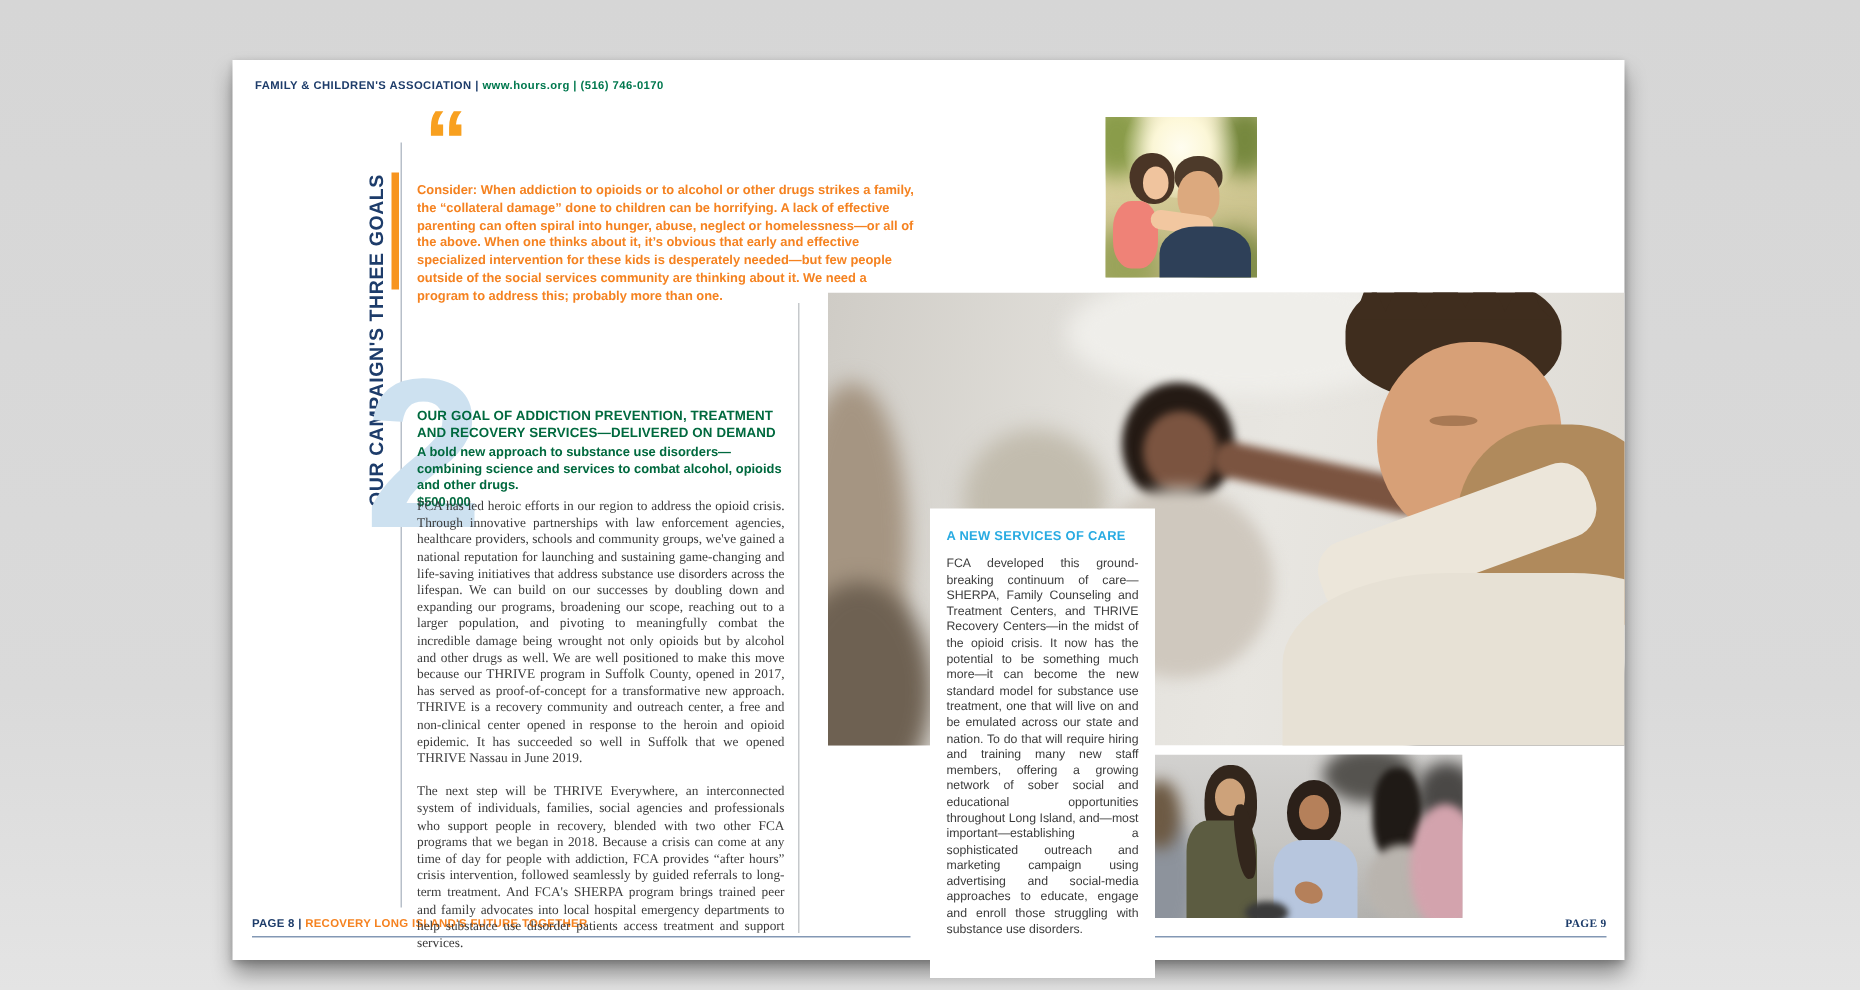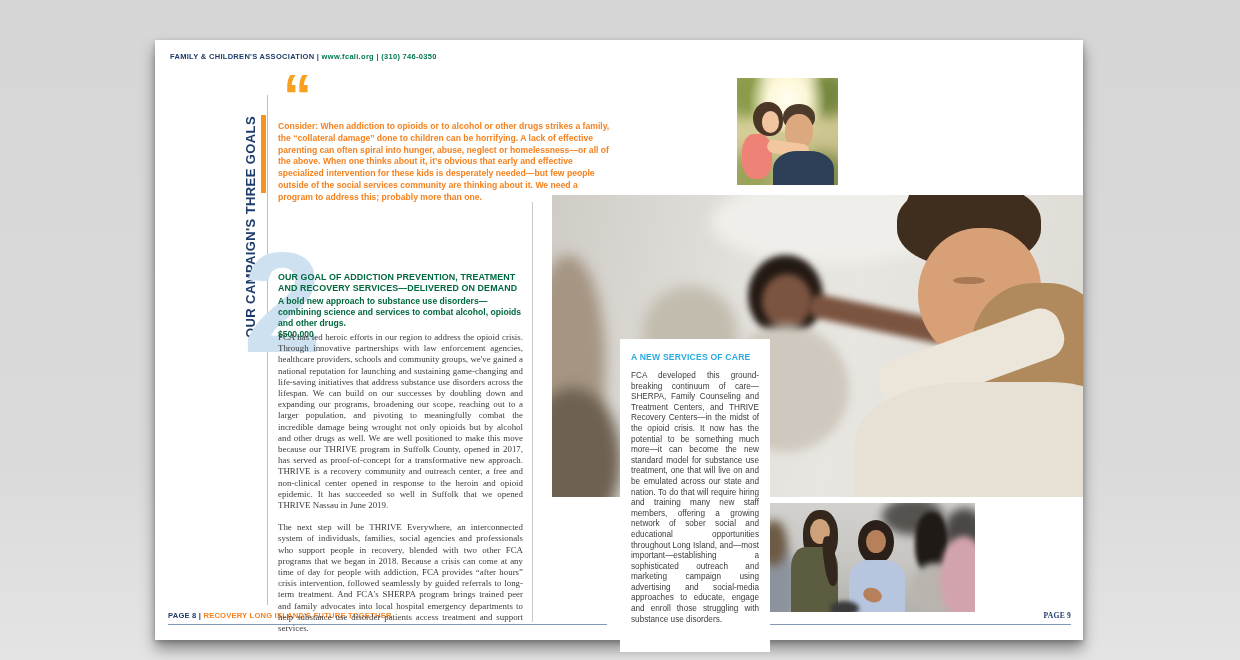--- a/index.html
+++ b/index.html
@@ -74,21 +74,21 @@
 
   .blur2 { filter:blur(2px); } .blur3 { filter:blur(3px); }
   .blur5 { filter:blur(5px); } .blur7 { filter:blur(7px); }
 </style>
 </head>
 <body>
 
 <div class="sheet">
 
   <div class="abs hdr">
-    <span class="navy">FAMILY &amp; CHILDREN'S ASSOCIATION</span><span class="navy"> | </span><span class="green">www.fcali.org</span><span class="green"> | </span><span class="green">(310) 746-0350</span>
+    <span class="navy">FAMILY &amp; CHILDREN'S ASSOCIATION</span><span class="navy"> | </span><span class="green">www.hours.org</span><span class="green"> | </span><span class="green">(516) 746-0170</span>
   </div>
 
   <div class="abs vlabel">OUR CAMPAIGN'S THREE GOALS</div>
   <div class="abs vline-left"></div>
   <div class="abs orange-bar"></div>
 
   <div class="abs qmark">“</div>
   <div class="abs qtext">Consider: When addiction to opioids or to alcohol or other drugs strikes a family, the “collateral damage” done to children can be horrifying. A lack of effective parenting can often spiral into hunger, abuse, neglect or homelessness—or all of the above. When one thinks about it, it’s obvious that early and effective specialized intervention for these kids is desperately needed—but few people outside of the social services community are thinking about it. We need a program to address this; probably more than one.</div>
 
   <div class="abs goal-number">2</div>

